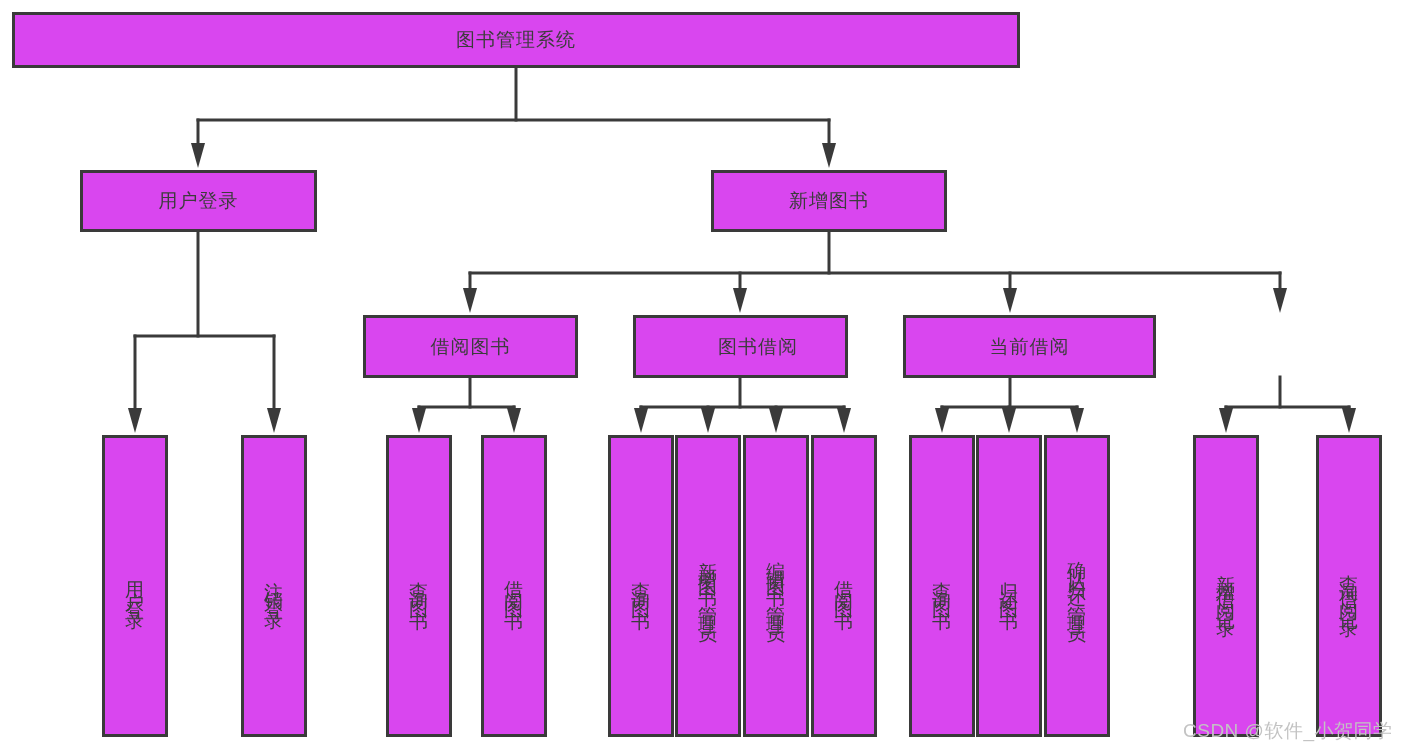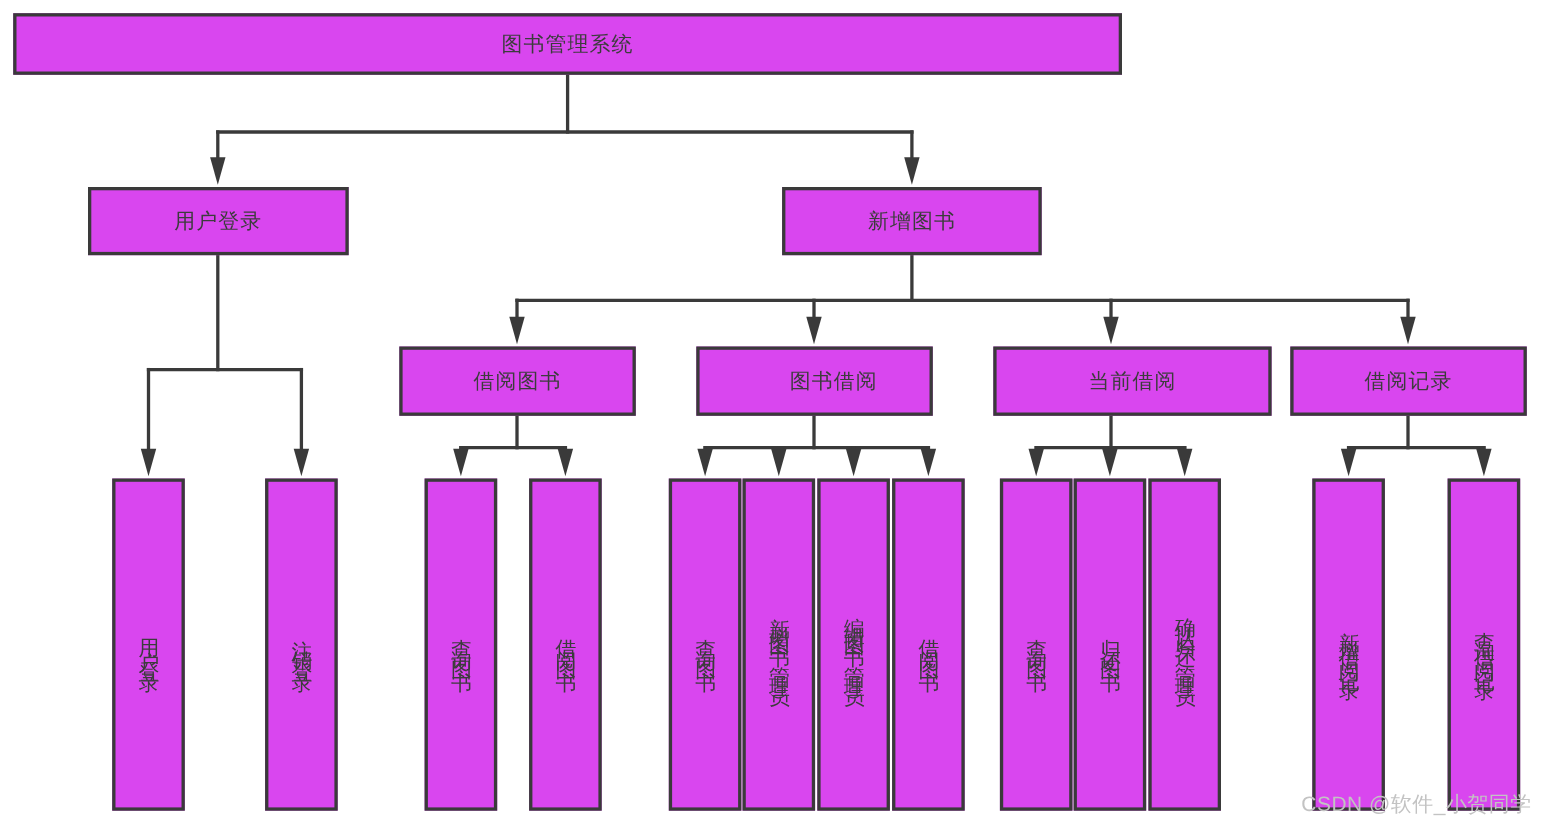--- a/index.html
+++ b/index.html
@@ -133,21 +133,20 @@
   </svg>
 
   <div class="node h-box" style="left:12px; top:12px; width:1008px; height:56px;">图书管理系统</div>
 
   <div class="node h-box" style="left:80px; top:170px; width:237px; height:62px;">用户登录</div>
   <div class="node h-box" style="left:711px; top:170px; width:236px; height:62px;">新增图书</div>
 
   <div class="node h-box" style="left:363px; top:315px; width:215px; height:63px;">借阅图书</div>
   <div class="node h-box" style="left:633px; top:315px; width:215px; height:63px;padding-left:35px;">图书借阅</div>
   <div class="node h-box" style="left:903px; top:315px; width:253px; height:63px;">当前借阅</div>
-  <div class="node h-box" style="left:1173px; top:315px; width:215px; height:63px;">借阅记录</div>
 
   <div class="node leaf" style="left:102px; top:435px; width:66px; height:302px;">用户登录</div>
   <div class="node leaf" style="left:241px; top:435px; width:66px; height:302px;">注销登录</div>
 
   <div class="node leaf" style="left:386px; top:435px; width:66px; height:302px;">查询图书</div>
   <div class="node leaf" style="left:481px; top:435px; width:66px; height:302px;">借阅图书</div>
 
   <div class="node leaf" style="left:608px; top:435px; width:66px; height:302px;">查询图书</div>
   <div class="node leaf long" style="left:675px; top:435px; width:66px; height:302px;">新增图书（管理员）</div>
   <div class="node leaf long" style="left:743px; top:435px; width:66px; height:302px;">编辑图书（管理员）</div>

